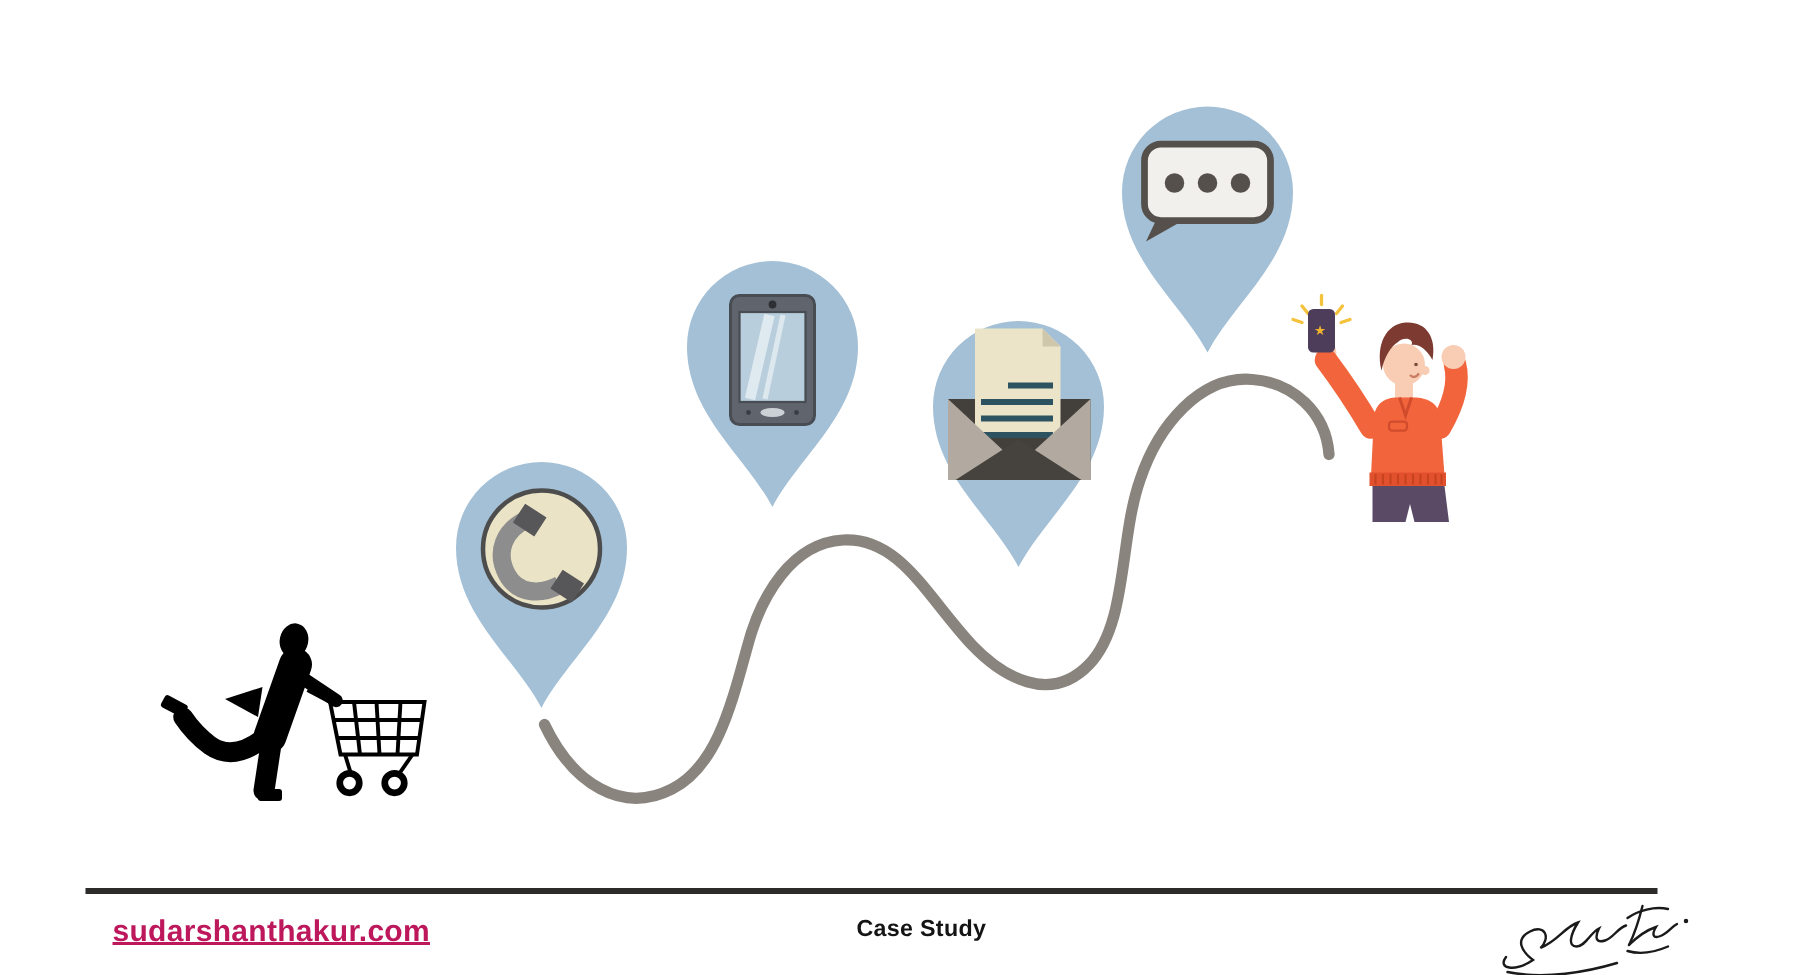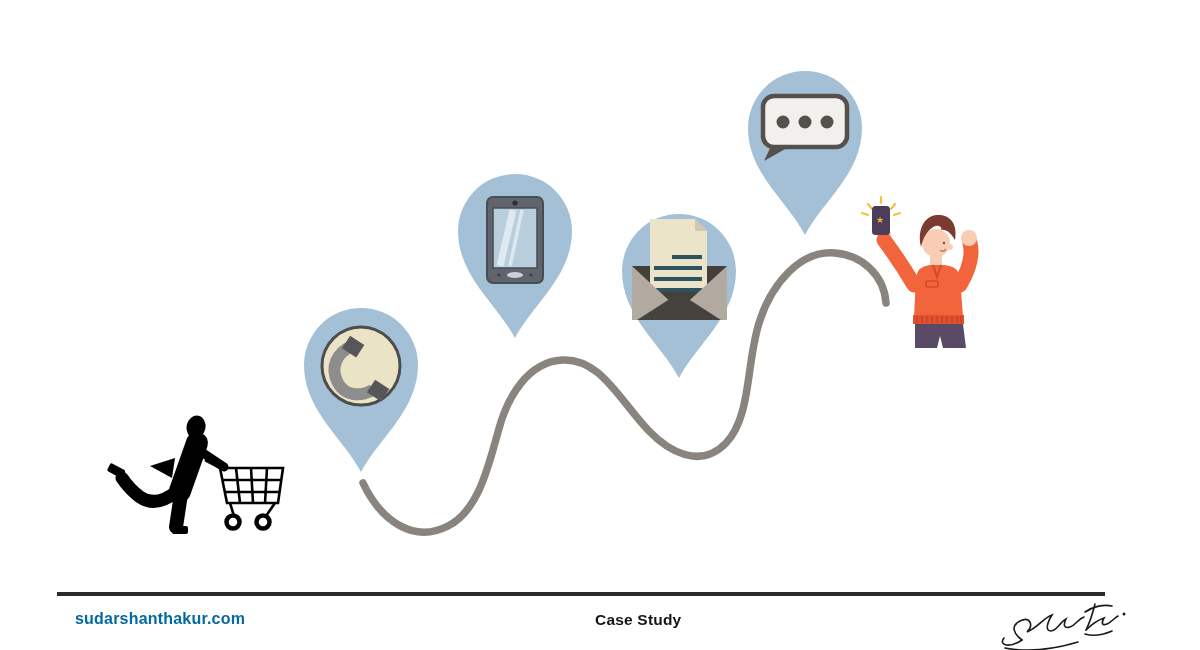--- a/index.html
+++ b/index.html
@@ -10,25 +10,25 @@
     overflow:hidden;
     font-family:"Liberation Sans", sans-serif;
   }
   .scene{position:absolute;left:0;top:0;}
   .footer-rule{
     position:absolute;left:57px;top:592px;width:1048px;height:4px;
     background:#2d2a2a;
   }
   .footer-site{
     position:absolute;left:75px;top:610px;
-    font-size:16px;font-weight:bold;color:#0369a1;letter-spacing:.2px;
+    font-size:20px;font-weight:bold;color:#be185d;letter-spacing:.2px;text-decoration:underline;
   }
   .footer-title{
     position:absolute;left:571px;top:611px;
-    font-size:15.5px;font-weight:bold;color:#141414;letter-spacing:.2px;margin-left:24px;
+    font-size:15.5px;font-weight:bold;color:#141414;letter-spacing:.2px;
   }
   .signature{position:absolute;left:990px;top:596px;}
 </style>
 </head>
 <body>
 
 <div class="stage">
 
   <svg class="scene" width="1200" height="650" viewBox="0 0 1200 650">
     <defs>

